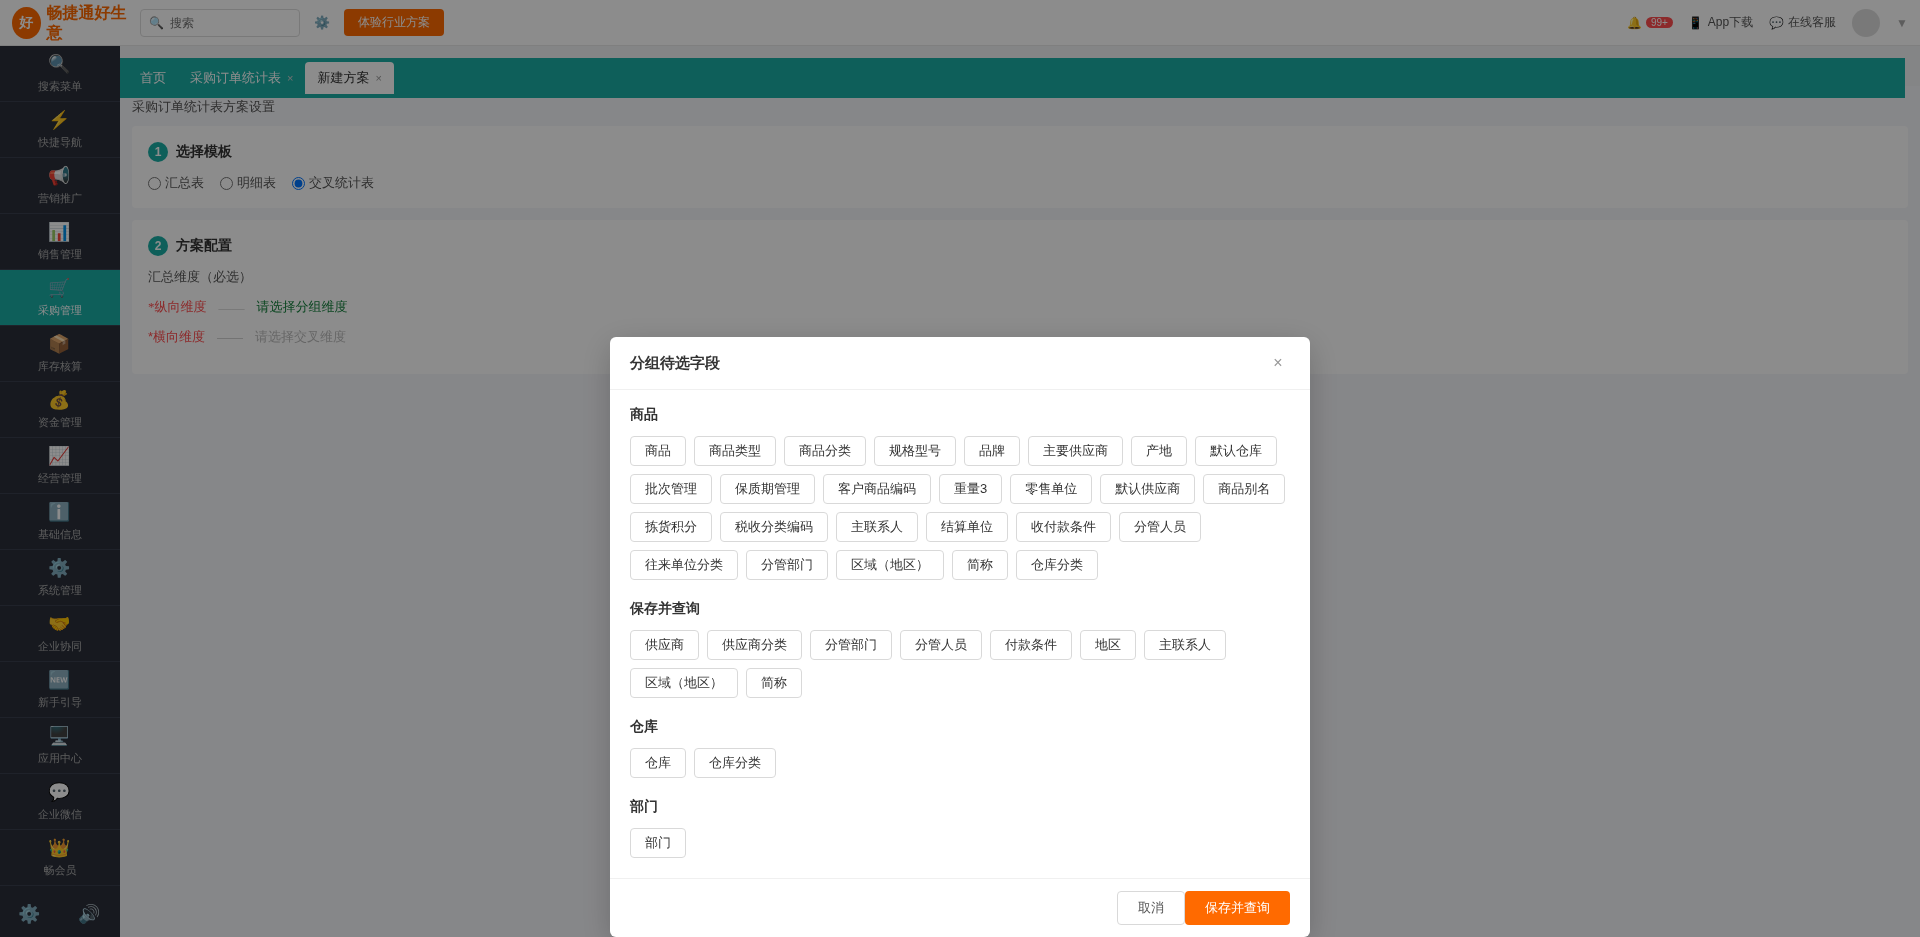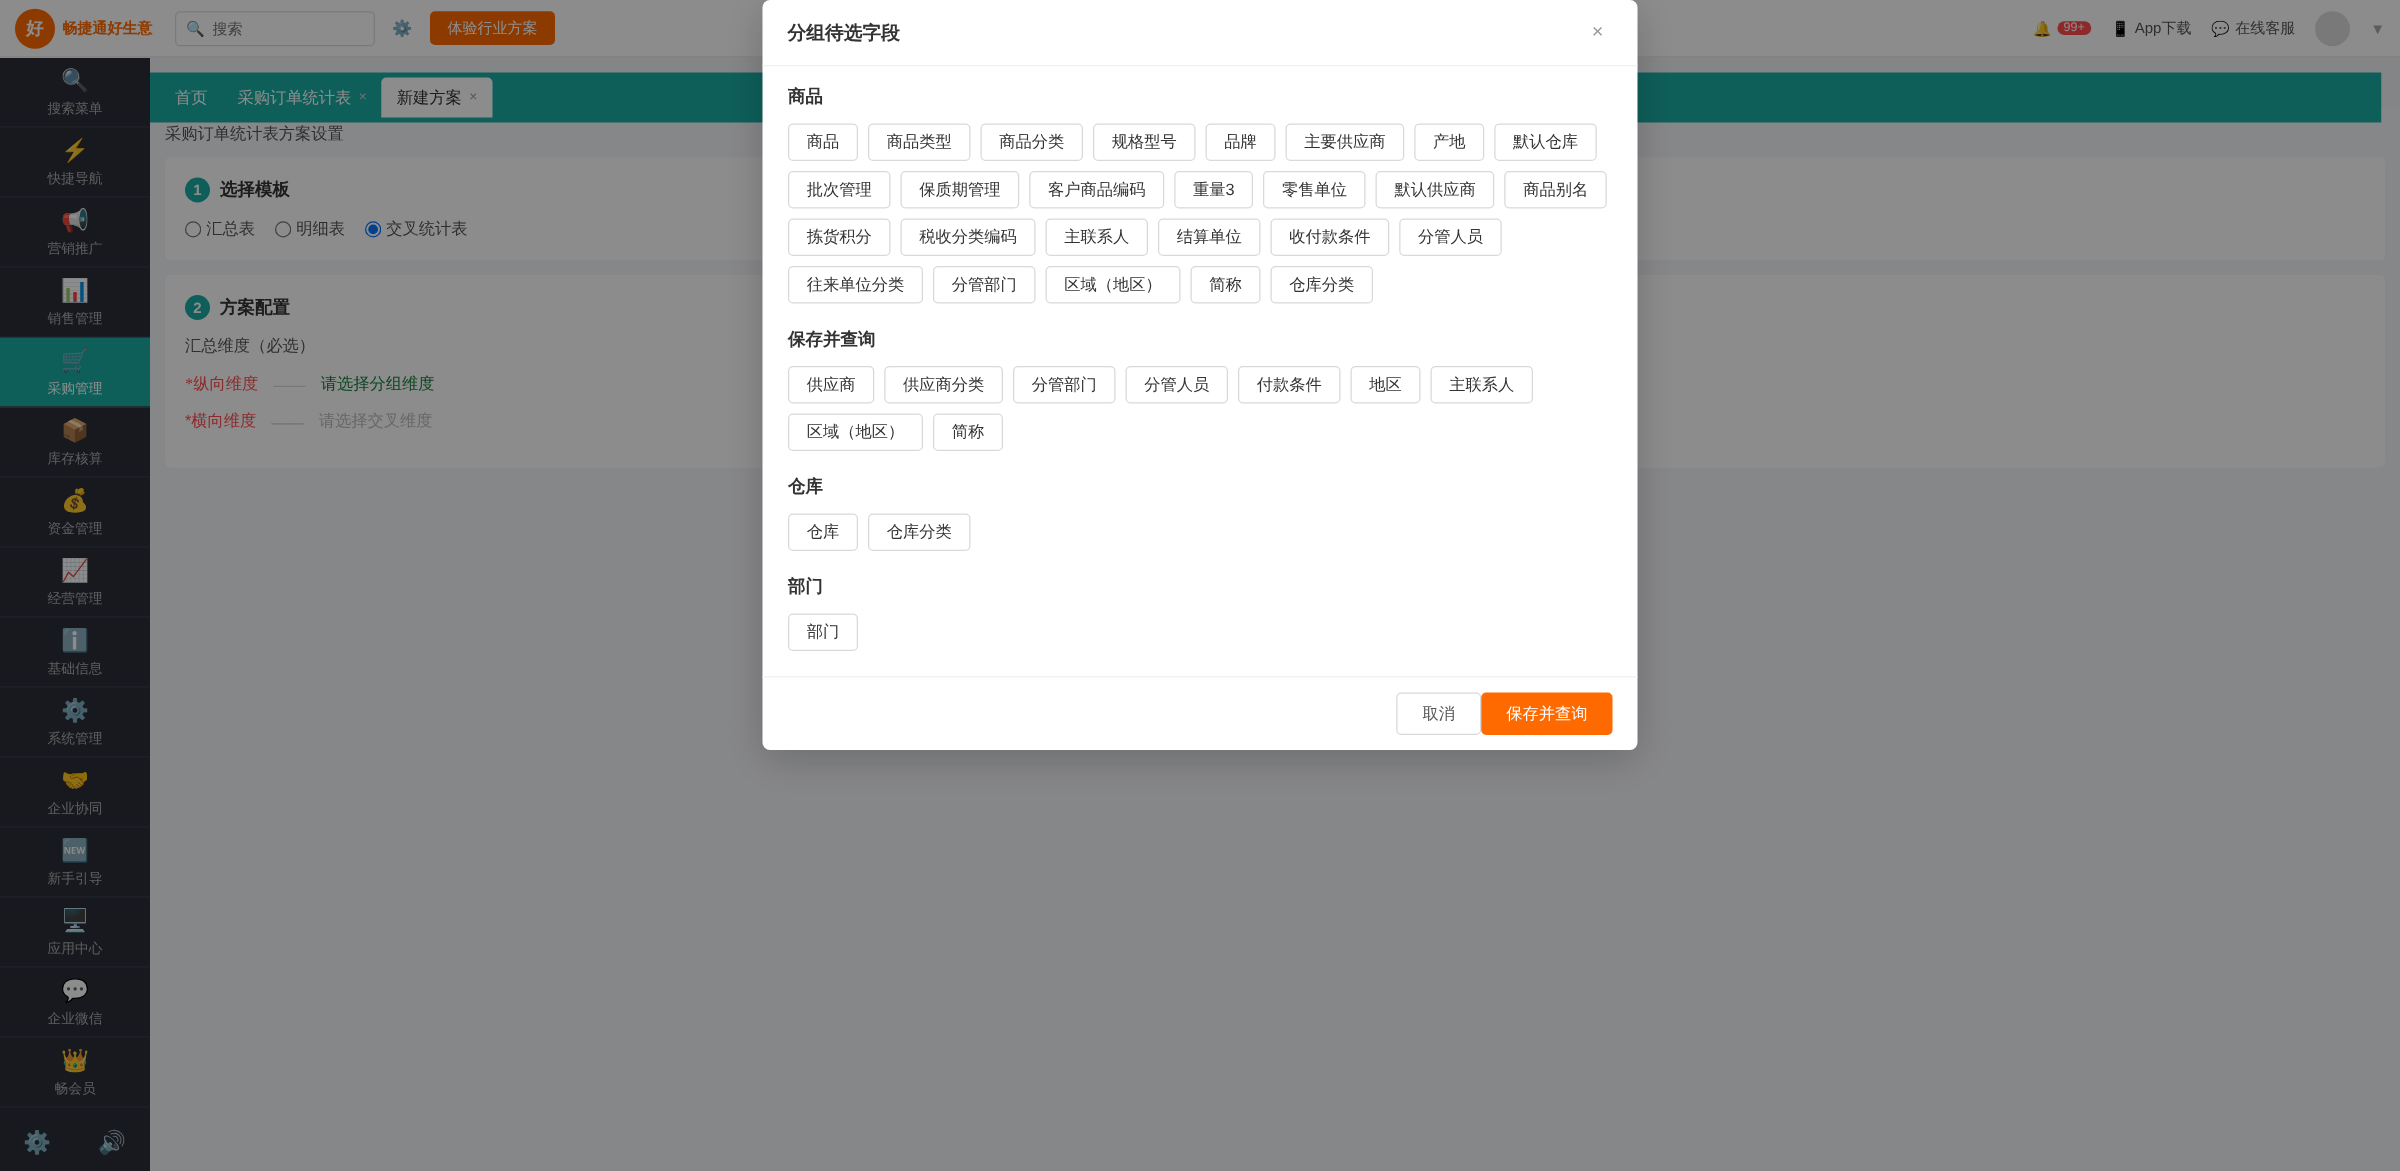--- a/index.html
+++ b/index.html
@@ -22,21 +22,21 @@
       align-items: center;
       gap: 6px;
     }
     .logo-icon {
       width: 32px; height: 32px;
       background: #ff6a00;
       border-radius: 50%;
       display: flex; align-items: center; justify-content: center;
       color: #fff; font-size: 14px; font-weight: bold;
     }
-    .logo-text { color: #ff6a00; font-size: 12px; font-weight: bold; line-height: 1.2; }
+    .logo-text { color: #ff6a00; font-size: 16px; font-weight: bold; line-height: 1.2; }
 
     .header-search {
       flex: 0 0 160px;
       height: 28px;
       border: 1px solid #ddd;
       border-radius: 4px;
       padding: 0 8px;
       font-size: 12px;
       color: #999;
       display: flex; align-items: center; gap: 6px;
@@ -185,21 +185,21 @@
     .radio-item { display: flex; align-items: center; gap: 4px; font-size: 13px; color: #555; cursor: pointer; }
     .radio-item input { cursor: pointer; }
 
     
     .modal-overlay {
       position: fixed;
       inset: 0;
       background: rgba(0,0,0,0.45);
       z-index: 200;
       display: flex;
-      align-items: flex-start;
+      align-items: flex-end;
       justify-content: center;
     }
     .modal {
       background: #fff;
       border-radius: 6px;
       width: 700px;
       max-height: 600px;
       display: flex;
       flex-direction: column;
       box-shadow: 0 8px 32px rgba(0,0,0,0.2);

